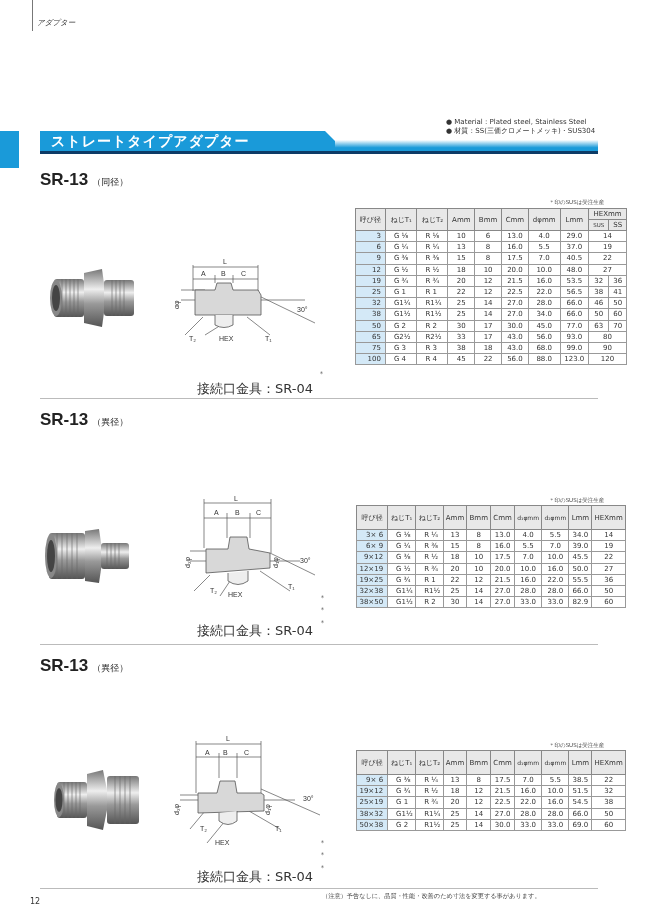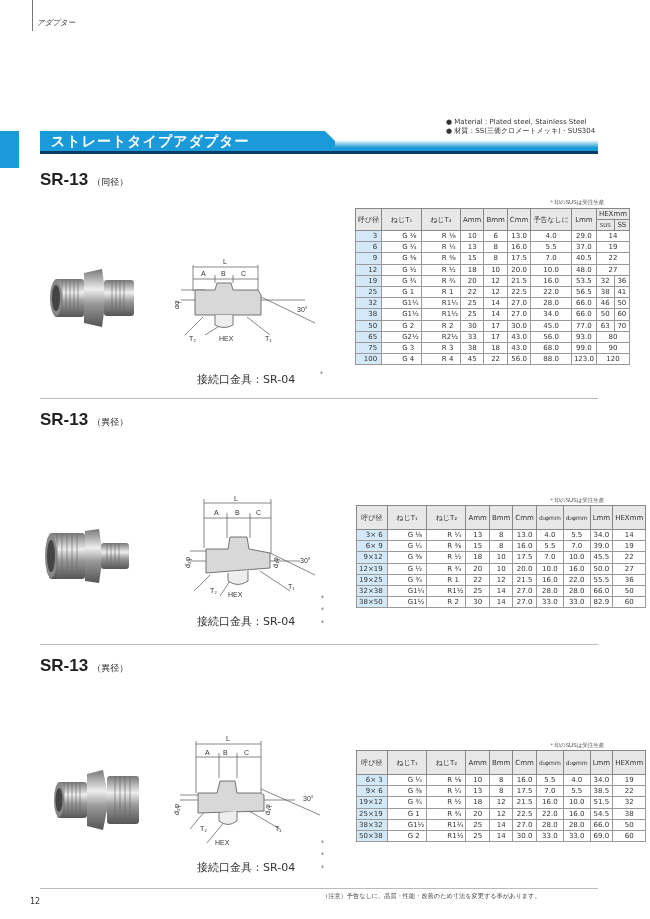--- a/index.html
+++ b/index.html
@@ -15,25 +15,25 @@
   .banner-title { position: absolute; left: 11px; top: 2px; font-size: 14px; color: #fff; letter-spacing: 1px; font-weight: bold; }
   .material { position: absolute; left: 446px; top: 118px; font-size: 7px; line-height: 9px; color: #333; }
   .section-title { position: absolute; left: 40px; font-size: 17px; font-weight: bold; color: #222; font-family: "Liberation Sans", sans-serif; }
   .section-title .sub { font-size: 9px; font-weight: normal; margin-left: 4px; }
   .divider { position: absolute; left: 40px; width: 558px; height: 1px; background: #bbb; }
   .note { position: absolute; font-size: 5.5px; color: #444; }
   table.spec { position: absolute; border-collapse: collapse; font-size: 7px; color: #333; margin-left: 28px; }
   table.spec th { background: #e8e8e8; font-weight: normal; border: 1px solid #888; padding: 0 2px; height: 13px; text-align: center; white-space: nowrap; }
   table.spec td { border: 1px solid #999; text-align: center; height: 11.2px; padding: 0 2px; white-space: nowrap; }
   table.spec td.size { background: #d4e9f7; text-align: right; padding-right: 4px; }
-  table.spec td.t { text-align: left; padding-left: 20px; }
+  table.spec td.t { text-align: left; padding-left: 8px; }
   .star { position: absolute; font-size: 7px; color: #555; }
   .photo { position: absolute; }
   .drawing { position: absolute; }
-  .conn { position: absolute; font-size: 11px; color: #333; }
+  .conn { position: absolute; font-size: 13px; color: #333; margin-top: 8px; }
   .page-num { position: absolute; left: 30px; top: 897px; font-size: 8px; color: #333; }
   .footer-line { position: absolute; left: 40px; top: 888px; width: 558px; height: 1px; background: #bbb; }
   .footer-note { position: absolute; left: 322px; top: 892px; font-size: 6.2px; color: #444; }
 </style>
 </head>
 <body>
 
 <div class="header-line"></div>
 <div class="header-label">アダプター</div>
 
@@ -115,21 +115,21 @@
 <div class="note" style="left:549px;top:199px;">＊印のSUSは受注生産</div>
 <table class="spec" style="left:327px;top:208px;width:272px;">
   <thead>
     <tr>
       <th rowspan="2">呼び径</th>
       <th rowspan="2">ねじT₁</th>
       <th rowspan="2">ねじT₂</th>
       <th rowspan="2">Amm</th>
       <th rowspan="2">Bmm</th>
       <th rowspan="2">Cmm</th>
-      <th rowspan="2">予告なしに</th>
+      <th rowspan="2">dφmm</th>
       <th rowspan="2">Lmm</th>
       <th colspan="2" style="height:11px;">HEXmm</th>
     </tr>
     <tr>
       <th style="height:11px;font-size:5.5px;">SUS</th>
       <th style="height:11px;">SS</th>
     </tr>
   </thead>
   <tbody id="tb0">
       <tr>
@@ -501,32 +501,20 @@
       <th>Bmm</th>
       <th>Cmm</th>
       <th style="font-size:6px;">d₁φmm</th>
       <th style="font-size:6px;">d₂φmm</th>
       <th>Lmm</th>
       <th>HEXmm</th>
     </tr>
   </thead>
   <tbody id="tb2">
       <tr>
-        <td class="size">6× 3</td>
-        <td class="t">G ¼</td>
-        <td class="t">R ⅛</td>
-        <td>10</td>
-        <td>8</td>
-        <td>16.0</td>
-        <td>5.5</td>
-        <td>4.0</td>
-        <td>34.0</td>
-        <td>19</td>
-      </tr>
-      <tr>
         <td class="size">9× 6</td>
         <td class="t">G ⅜</td>
         <td class="t">R ¼</td>
         <td>13</td>
         <td>8</td>
         <td>17.5</td>
         <td>7.0</td>
         <td>5.5</td>
         <td>38.5</td>
         <td>22</td>

